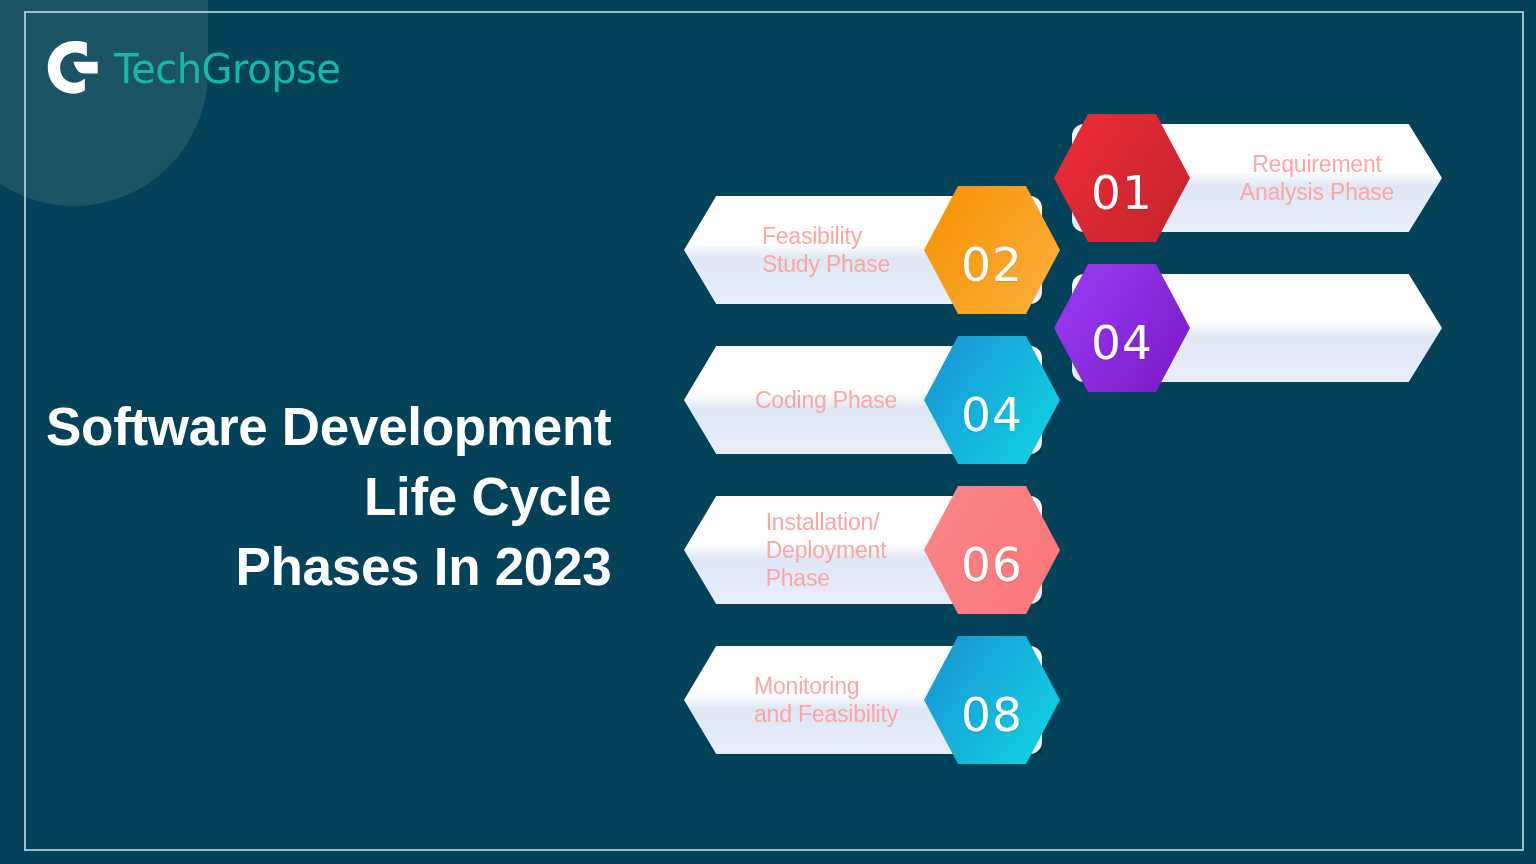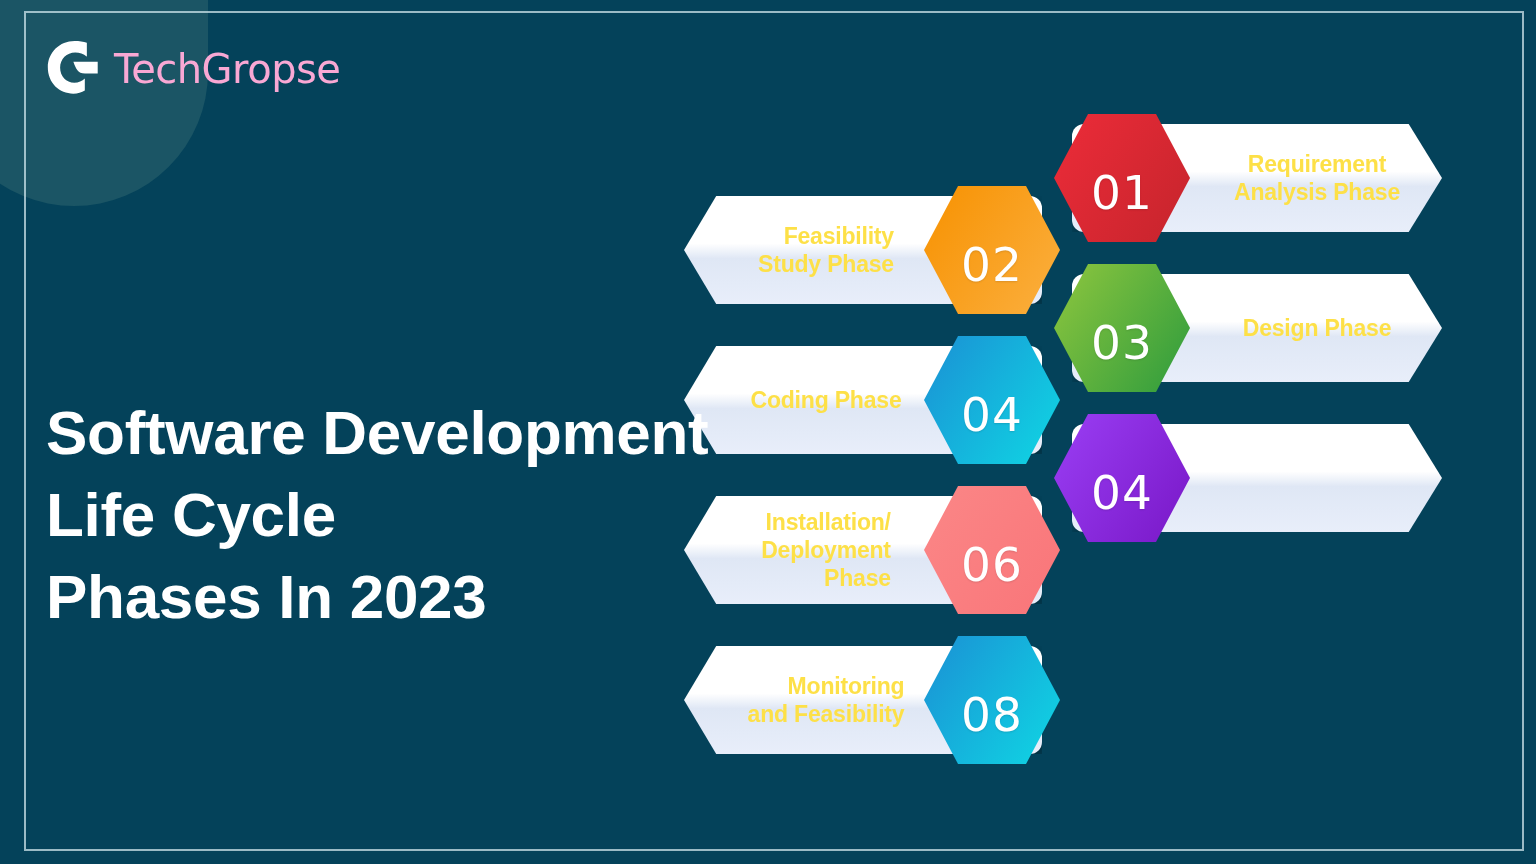--- a/index.html
+++ b/index.html
@@ -36,39 +36,40 @@
 
   
   #logo {
     position:absolute;
     left:42px; top:38px;
     display:flex; align-items:center; gap:10px;
     z-index:5;
   }
   #logo .mark { width:62px; height:62px; display:block; }
   #logo .wordmark {
-    color:#f9a8d4;
+    color:#14b8a6;
     font-size:40px;
     letter-spacing:-0.5px;
     font-weight:400;
     font-family:"DejaVu Sans", sans-serif;
     line-height:1;
   }
 
   
   #headline {
     position:absolute;
     left:46px; top:392px;
     z-index:5;
     color:#ffffff;
-    font-size:62px;
+    font-size:53px;
     font-weight:bold;
     line-height:1.32;
     letter-spacing:-0.3px;
     max-width:640px;
+    text-align:right;
   }
   #headline .ln { display:block; white-space:pre; }
 
   
   .col { position:absolute; z-index:4; }
   #col-left  { left:684px; top:196px; }
   #col-right { left:1072px; top:124px; }
 
   .step {
     position:relative;
@@ -120,28 +121,28 @@
     text-shadow:0 1px 2px rgba(0,0,0,0.12);
     position:relative;
     top:14px;
   }
 
   
   .label {
     position:absolute;
     top:0; height:100%;
     display:flex; align-items:center;
-    color:#fde047;
+    color:#fca5a5;
     font-size:23px;
-    font-weight:bold;
+    font-weight:normal;
     line-height:1.22;
     letter-spacing:-0.2px;
     z-index:3;
   }
-  #col-left  .label { left:26px;  width:232px; justify-content:center; text-align:right; }
+  #col-left  .label { left:26px;  width:232px; justify-content:center; text-align:left; }
   #col-right .label { left:130px; width:230px; justify-content:center; text-align:center; }
   .label span { display:block; }
 </style>
 </head>
 <body>
 
 <div id="leaf"></div>
 
 <div id="frame"></div>
 
@@ -217,28 +218,17 @@
       </div>
       <div class="label">
         <div>
           <span>Requirement</span>
           <span>Analysis Phase</span>
         </div>
       </div>
     </div>
     <div class="step">
       <div class="card"></div>
-      <div class="hex" style="background: linear-gradient(125deg, rgb(144, 199, 62) 0%, rgb(44, 155, 61) 100%);">
-        <span class="num">03</span>
-      </div>
-      <div class="label">
-        <div>
-          <span>Design Phase</span>
-        </div>
-      </div>
-    </div>
-    <div class="step">
-      <div class="card"></div>
       <div class="hex" style="background: linear-gradient(125deg, rgb(155, 63, 245) 0%, rgb(120, 23, 198) 100%);">
         <span class="num">04</span>
       </div>
     </div>
   </div>
 
 </body></html>

